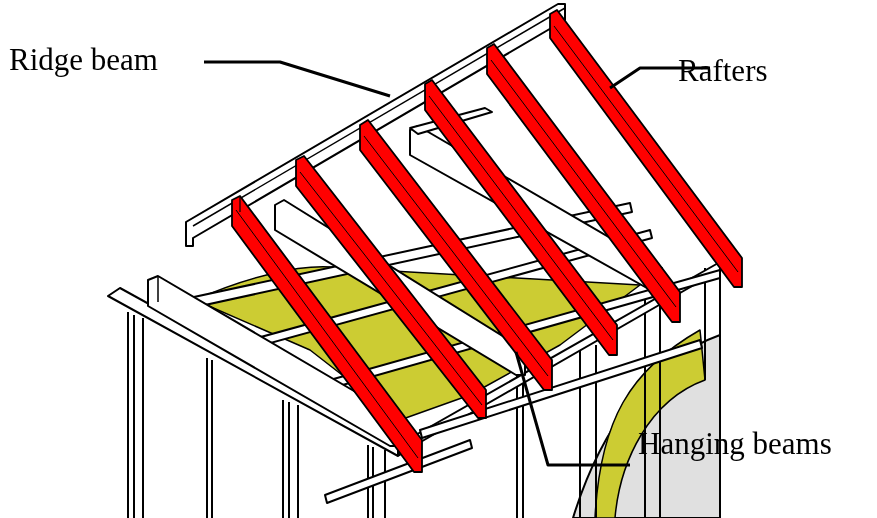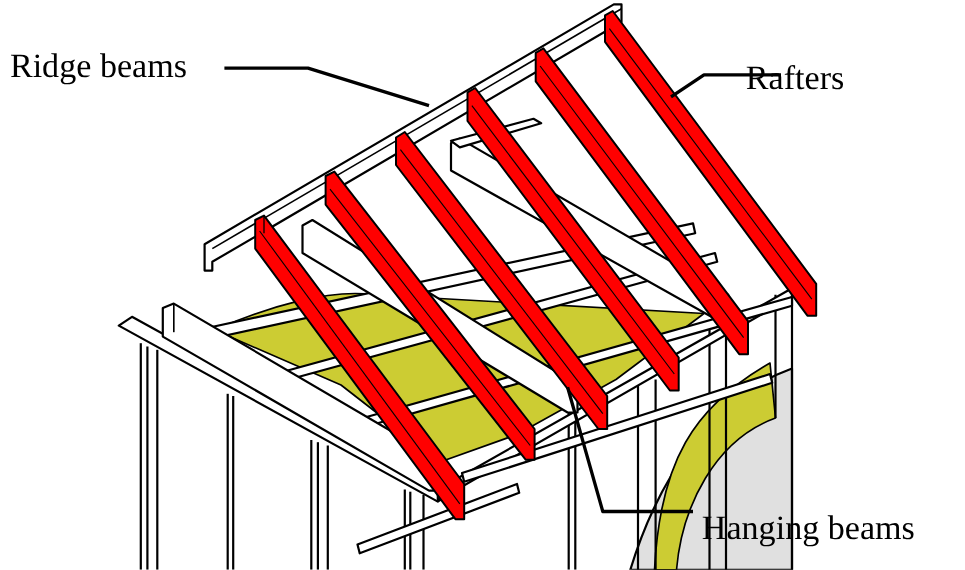--- a/index.html
+++ b/index.html
@@ -1,21 +1,21 @@
 <!DOCTYPE html>
 <html><head>
 <meta charset="utf-8">
 <style>
   html, body { margin: 0; padding: 0; background: #ffffff; }
   body { width: 877px; height: 518px; overflow: hidden; position: relative; font-family: "Liberation Serif", "DejaVu Serif", serif; }
   #diagram { position: absolute; left: 0; top: 0; width: 877px; height: 518px; }
   .label { position: absolute; font-family: "Liberation Serif", "DejaVu Serif", serif; font-size: 31px; color: #000; line-height: 1; white-space: nowrap; }
   #lbl-ridge { left: 9px; top: 44px; }
   #lbl-rafters { left: 678px; top: 55px; }
-  #lbl-hanging { left: 638px; top: 464px; text-align: center; }
+  #lbl-hanging { left: 638px; top: 428px; text-align: center; }
 </style>
 </head>
 <body>
 
 <svg id="diagram" viewBox="0 0 877 518" xmlns="http://www.w3.org/2000/svg">
   <g stroke="#000" stroke-width="2" fill="#fff" stroke-linejoin="round">
 
     <path d="M573,518 C600,430 650,360 720,335 L720,518 Z" fill="#E0E0E0"></path>
 
     <path d="M195,300 C240,280 300,262 340,268 L640,285 L560,345 L470,395 L400,420 L310,350 Z" fill="#CCCC33" stroke-width="1.5"></path>
@@ -82,15 +82,15 @@
       <line x1="491" y1="60" x2="676" y2="307"></line>
       <line x1="554" y1="26" x2="738" y2="272"></line>
     </g>
 
     <polyline points="204,62 280,62 390,96" fill="none" stroke-width="3"></polyline>
     <polyline points="610,88 640,68 710,68" fill="none" stroke-width="3"></polyline>
     <polyline points="516,352 548,465 630,465" fill="none" stroke-width="3"></polyline>
   </g>
 </svg>
 
-<div class="label" id="lbl-ridge">Ridge beams</div>
+<div class="label" id="lbl-ridge">Ridge beam</div>
 <div class="label" id="lbl-rafters">Rafters</div>
 <div class="label" id="lbl-hanging">Hanging beams</div>
 
 </body></html>

